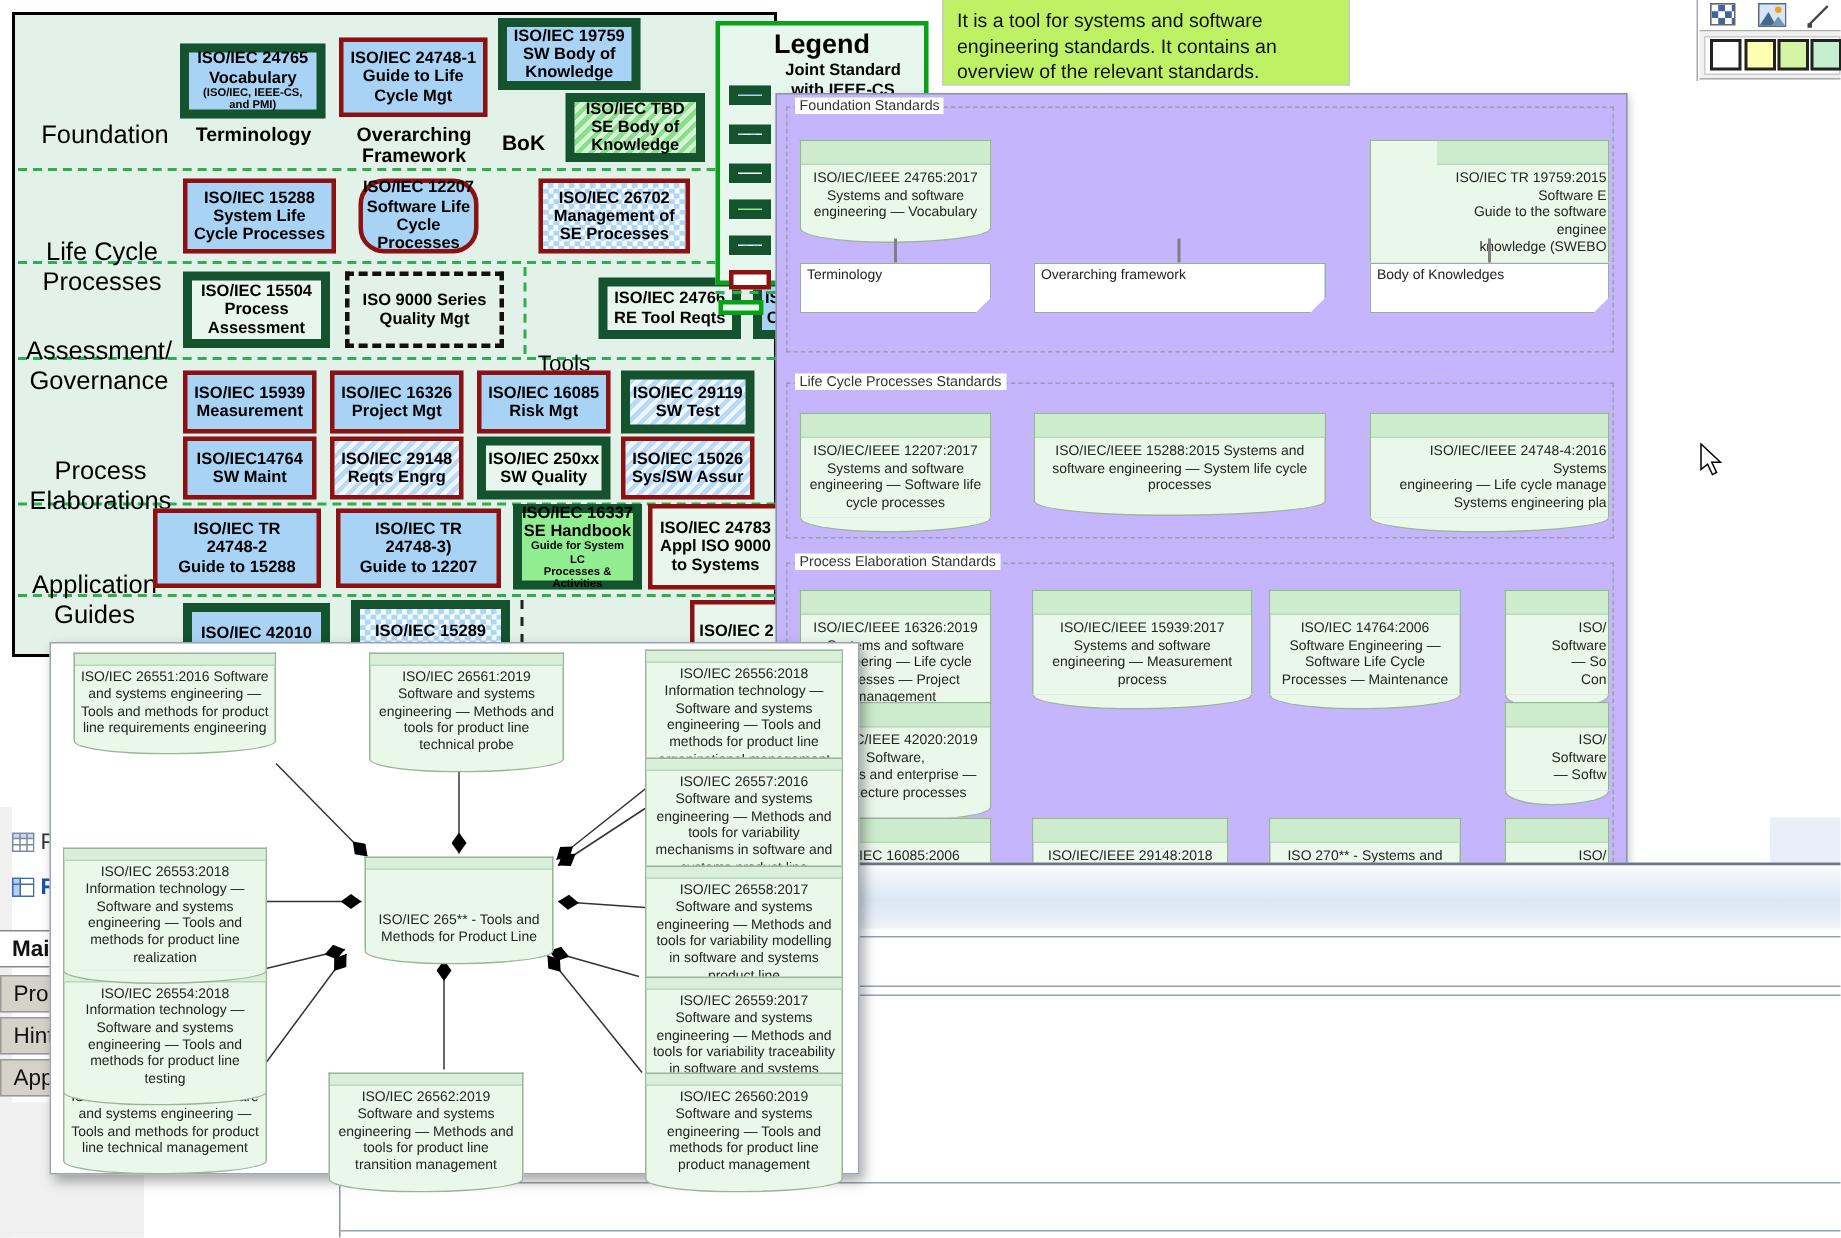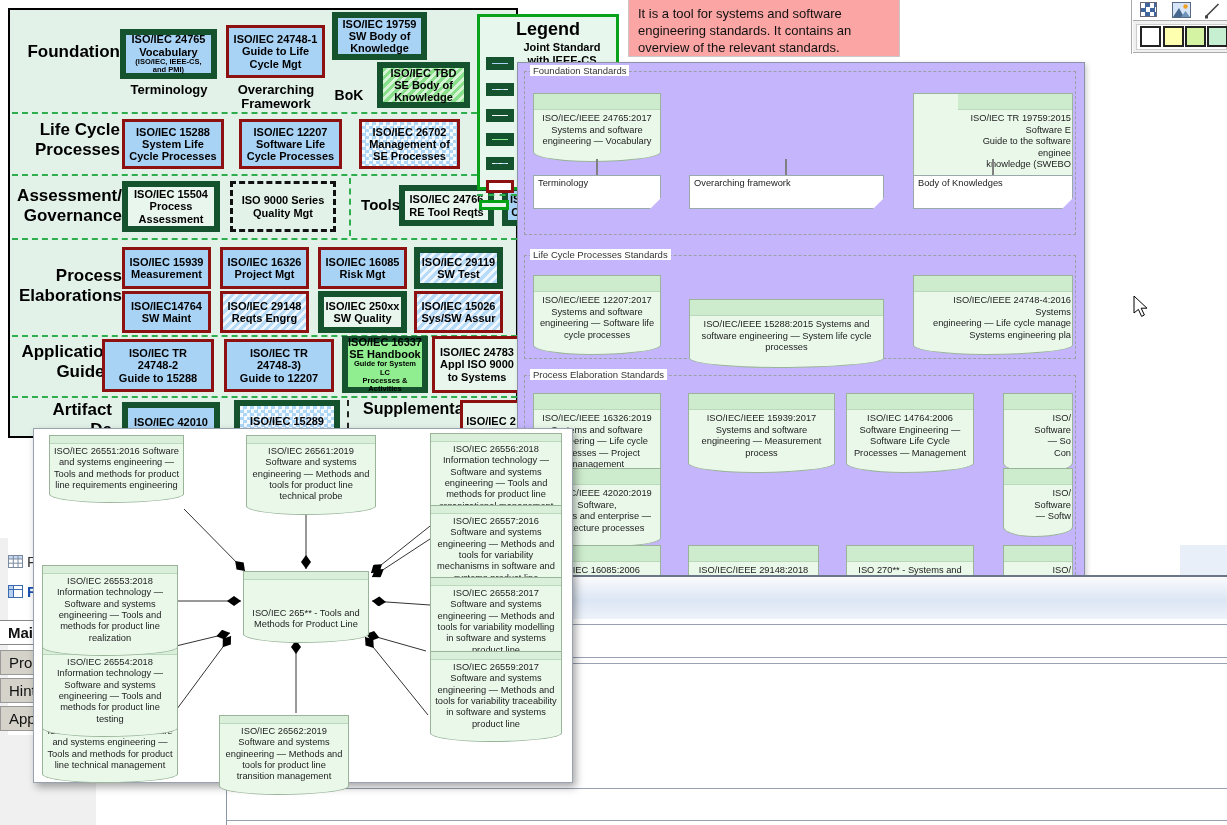--- a/index.html
+++ b/index.html
@@ -4,22 +4,22 @@
 <style>
   * { margin:0; padding:0; box-sizing:border-box; }
   html,body { width:1227px; height:825px; overflow:hidden; background:#fff;
     font-family:"Liberation Sans", sans-serif; }
   .abs { position:absolute; }
   .pre { white-space:pre-line; }
 
   
   #ovw { left:8px; top:8px; width:510px; height:430px; background:#e3f2e9;
     border:2px solid #000; z-index:1; }
-  .rlbl { position:absolute; font-weight:bold; font-size:17px; line-height:1.18;
-    text-align:right; color:#000; white-space:pre-line; }
+  .rlbl { position:absolute; font-weight:normal; font-size:17px; line-height:1.18;
+    text-align:center; color:#000; white-space:pre-line;margin-top:38px; }
   .slbl { position:absolute; font-weight:bold; font-size:13px; line-height:1.1;
     text-align:center; color:#000; white-space:pre-line; }
   .ob { position:absolute; display:flex; flex-direction:column; align-items:center;
     justify-content:center; text-align:center; font-weight:bold; font-size:11px;
     line-height:1.12; color:#000; white-space:pre-line; }
   .ob .sm { font-size:7.5px; line-height:1.1; }
   .f-blue { background:#a9d3f5; }
   .f-mint { background:#e9f6ee; }
   .f-green { background:#90ee90; }
   .f-hblue { background:repeating-linear-gradient(135deg,#b7daf7 0 3px,#eef7ff 3px 6px); }
@@ -36,21 +36,21 @@
   #legend { left:477px; top:14px; width:142px; height:176px; background:#e8f7ee;
     border:3px solid #0aa21a; z-index:2; }
   #legend .ttl { position:absolute; left:0; top:2px; width:100%; text-align:center;
     font-weight:bold; font-size:18px; }
   #legend .joint { position:absolute; left:26px; top:24px; width:112px; text-align:center;
     font-weight:bold; font-size:11px; line-height:1.2; white-space:pre-line; }
   .lsw { position:absolute; left:6px; width:28px; height:13px; }
   .llb { position:absolute; left:40px; font-weight:bold; font-size:12px; }
 
   
-  #tooltip { left:628px; top:0; width:272px; height:57px; background:#fca5a5;
+  #tooltip { left:628px; top:0; width:272px; height:57px; background:#bef264;
     border:1px solid #c9c9c9; border-top:none; padding:5px 9px; font-size:13px;
     line-height:1.32; color:#111; z-index:2; }
 
   
   #swin { left:517px; top:62px; width:568px; height:515px; background:#c4b5fd;
     border:1px solid #8a94a4; box-shadow:2px 2px 5px rgba(0,0,0,.18); z-index:3; overflow:hidden; }
   .grp { position:absolute; border:1px dashed #9aa0a6; }
   .grp-lbl { position:absolute; background:#fff; padding:0 3px; font-size:9.5px; color:#333; }
   .doc { position:absolute; background:#eaf8ea; border:1px solid #9ab49a; border-bottom:none;
     font-size:9.3px; line-height:1.25; color:#222; text-align:center; }
@@ -177,21 +177,21 @@
 SW Body of
 Knowledge</div>
   <div class="slbl" style="left:322px; top:78px; width:34px; font-size:14px;">BoK</div>
   <div class="ob f-hgreen b-grn" style="left:367px; top:52px; width:93px; height:46px;">ISO/IEC TBD
 SE Body of
 Knowledge</div>
 
   <div class="ob f-blue b-red" style="left:112px; top:109px; width:102px; height:50px;">ISO/IEC 15288
 System Life
 Cycle Processes</div>
-  <div class="ob f-blue b-red" style="left:229px; top:109px; width:103px; height:50px;">ISO/IEC 12207
+  <div class="ob f-blue b-red" style="left:229px; top:109px; width:80px; height:50px;border-radius:17px;">ISO/IEC 12207
 Software Life
 Cycle Processes</div>
   <div class="ob f-check b-red" style="left:349px; top:109px; width:101px; height:50px;">ISO/IEC 26702
 Management of
 SE Processes</div>
 
   <div class="ob f-mint b-grn" style="left:112px; top:171px; width:98px; height:51px;">ISO/IEC 15504
 Process
 Assessment</div>
   <div class="ob b-dash" style="left:220px; top:171px; width:106px; height:51px;">ISO 9000 Series
@@ -303,21 +303,21 @@
   <div class="note" style="left:15px;  top:112px; width:128px; height:34px;">Terminology</div>
   <div class="note" style="left:171px; top:112px; width:195px; height:34px;">Overarching framework</div>
   <div class="note" style="left:395px; top:112px; width:160px; height:34px;">Body of Knowledges</div>
 
   <div class="grp" style="left:6px; top:192px; width:552px; height:104px;"></div>
   <div class="grp-lbl" style="left:12px; top:186px;">Life Cycle Processes Standards</div>
   <div class="doc" style="left:15px; top:212px; width:128px;">
       <div class="band"></div>
       <div class="dtxt">ISO/IEC/IEEE 12207:2017 Systems and software engineering — Software life cycle processes</div>
     </div>
-  <div class="doc" style="left:171px; top:212px; width:195px;margin-top:24px;">
+  <div class="doc" style="left:171px; top:212px; width:195px;">
       <div class="band"></div>
       <div class="dtxt">ISO/IEC/IEEE 15288:2015 Systems and software engineering — System life cycle processes</div>
     </div>
   <div class="doc cutdoc" style="left:395px; top:212px; width:160px;">
       <div class="band"></div>
       <div class="dtxt">ISO/IEC/IEEE 24748-4:2016 Systems
 engineering — Life cycle manage
 Systems engineering pla</div>
     </div>
 
@@ -326,21 +326,21 @@
   <div class="doc" style="left:15px;  top:330px; width:128px;">
       <div class="band"></div>
       <div class="dtxt">ISO/IEC/IEEE 16326:2019 Systems and software engineering — Life cycle processes — Project management</div>
     </div>
   <div class="doc" style="left:170px; top:330px; width:147px;">
       <div class="band"></div>
       <div class="dtxt">ISO/IEC/IEEE 15939:2017 Systems and software engineering — Measurement process</div>
     </div>
   <div class="doc" style="left:328px; top:330px; width:128px;">
       <div class="band"></div>
-      <div class="dtxt">ISO/IEC 14764:2006 Software Engineering — Software Life Cycle Processes — Management</div>
+      <div class="dtxt">ISO/IEC 14764:2006 Software Engineering — Software Life Cycle Processes — Maintenance</div>
     </div>
   <div class="doc cutdoc" style="left:485px; top:330px; width:70px;">
       <div class="band"></div>
       <div class="dtxt">ISO/
 Software
 — So
 Con</div>
     </div>
   <div class="doc" style="left:15px;  top:405px; width:128px;">
       <div class="band"></div>
@@ -425,20 +425,24 @@
       <div class="dtxt">ISO/IEC 26557:2016 Software and systems engineering — Methods and tools for variability mechanisms in software and systems product line</div>
     </div>
   <div class="pdoc" style="left:396px; top:148px; width:132px;">
       <div class="band"></div>
       <div class="dtxt">ISO/IEC 26558:2017 Software and systems engineering — Methods and tools for variability modelling in software and systems product line</div>
     </div>
   <div class="pdoc" style="left:396px; top:222px; width:132px;">
       <div class="band"></div>
       <div class="dtxt">ISO/IEC 26559:2017 Software and systems engineering — Methods and tools for variability traceability in software and systems product line</div>
     </div>
+  <div class="pdoc" style="left:396px; top:286px; width:132px;">
+      <div class="band"></div>
+      <div class="dtxt">ISO/IEC 26560:2019 Software and systems engineering — Tools and methods for product line product management</div>
+    </div>
   <div class="pdoc" style="left:185px; top:286px; width:130px;">
       <div class="band"></div>
       <div class="dtxt">ISO/IEC 26562:2019 Software and systems engineering — Methods and tools for product line transition management</div>
     </div>
   <div class="pdoc" style="left:8px;   top:286px; width:136px;">
       <div class="band"></div>
       <div class="dtxt">ISO/IEC 26555:2015 Software and systems engineering — Tools and methods for product line technical management</div>
     </div>
   <div class="pdoc" style="left:8px;   top:217px; width:136px;">
       <div class="band"></div>

